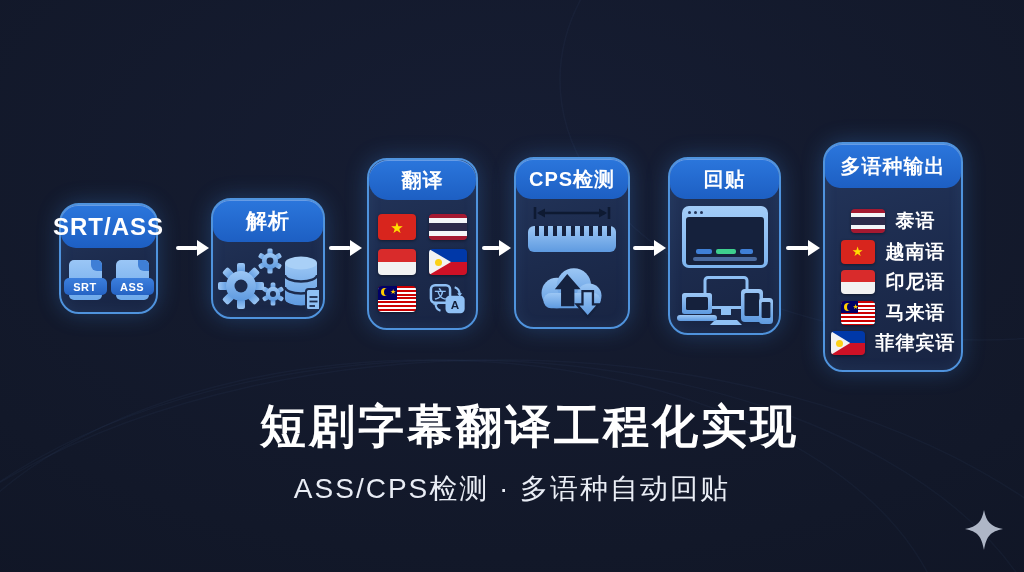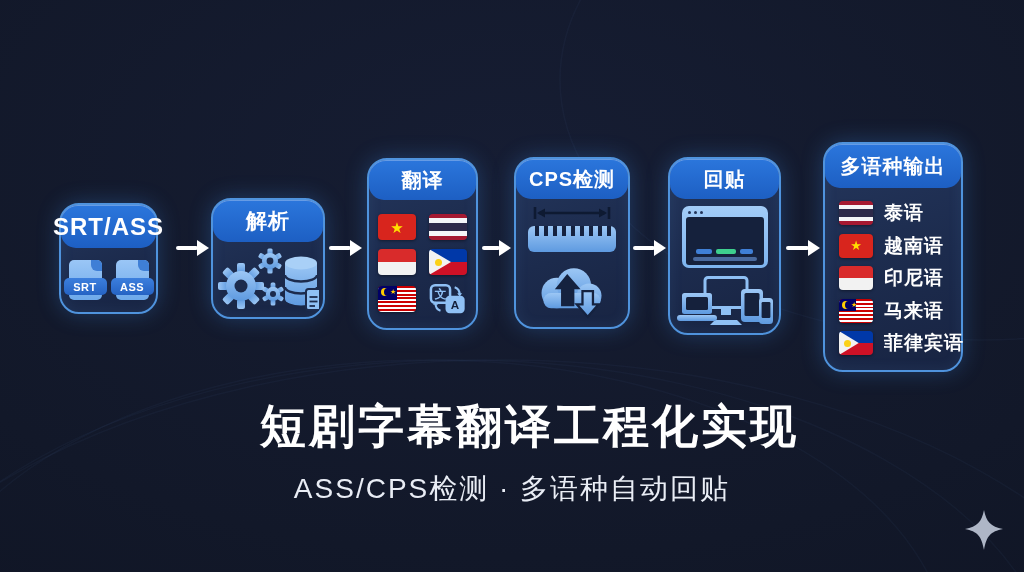--- a/index.html
+++ b/index.html
@@ -64,21 +64,21 @@
   .f-philippines{background:linear-gradient(180deg,#0038a8 0 50%,#ce1126 50% 100%);}
   .f-philippines .tri{position:absolute;left:0;top:0;width:58%;height:100%;background:#f2f2f2;clip-path:polygon(0 0,100% 50%,0 100%);}
   .f-philippines .sun{position:absolute;left:15%;top:50%;width:7px;height:7px;margin-top:-3.5px;background:#fcd116;border-radius:50%;}
   .f-malaysia{background:repeating-linear-gradient(180deg,#cc0001 0 1.9px,#ffffff 1.9px 3.8px);}
   .f-malaysia .canton{position:absolute;left:0;top:0;width:50%;height:54%;background:#010066;}
   .f-malaysia .crescent{position:absolute;left:3px;top:2px;width:8px;height:8px;background:#ffcc00;border-radius:50%;}
   .f-malaysia .crescent:after{content:"";position:absolute;left:3px;top:0;width:7px;height:8px;background:#010066;border-radius:50%;}
   .f-malaysia .mstar{position:absolute;left:12px;top:2px;color:#ffcc00;font-size:7px;line-height:1;}
 
   
-  .lang-list{display:flex;flex-direction:column;justify-content:space-between;padding:12px 14px 14px;flex:1;}
+  .lang-list{display:flex;flex-direction:column;justify-content:space-between;padding:20px 14px 14px;flex:1;align-items:center;}
   .lang-row{display:flex;align-items:center;gap:11px;}
   .lang-label{color:#fff;font-size:19px;font-weight:600;letter-spacing:1px;white-space:nowrap;}
 
   
   .browser{width:86px;height:62px;background:linear-gradient(180deg,#a3ccf7,#7db4ef);border-radius:7px;padding:4px 4px 3px;box-sizing:border-box;}
   .browser-dots{display:flex;gap:3px;padding:1px 2px 3px;}
   .browser-dots i{width:3px;height:3px;border-radius:50%;background:#22345a;}
   .browser-inner{background:#15213c;border-radius:3px;height:44px;display:flex;flex-direction:column;justify-content:flex-end;align-items:center;gap:3px;padding-bottom:4px;}
   .sub-bars{display:flex;gap:4px;align-items:center;}
   .sub-bars .b1{width:16px;height:5px;border-radius:2px;background:#3f7fd6;}
@@ -207,21 +207,21 @@
             <line x1="24.5" y1="41" x2="32.5" y2="41" stroke="#1c2b4d" stroke-width="1.8"></line>
             <line x1="24.5" y1="45.5" x2="32.5" y2="45.5" stroke="#1c2b4d" stroke-width="1.8"></line>
             <line x1="24.5" y1="50" x2="30" y2="50" stroke="#1c2b4d" stroke-width="1.8"></line>
           </g>
         </g>
       </svg>
     </div>
   </div>
 
   <div class="node" style="left:367px;top:158px;width:111px;height:172px;">
-    <div class="node-header" style="height:40px;font-size:20px;">
+    <div class="node-header" style="height:40px;font-size:20px;border-radius:19px;">
       <span>翻译</span>
     </div>
     <div class="node-body">
       <div class="flag-grid">
         <div class="flag f-vietnam">
             <span class="star">★</span>
           </div>
         <div class="flag f-thailand"></div>
         <div class="flag f-indonesia"></div>
         <div class="flag f-philippines">

